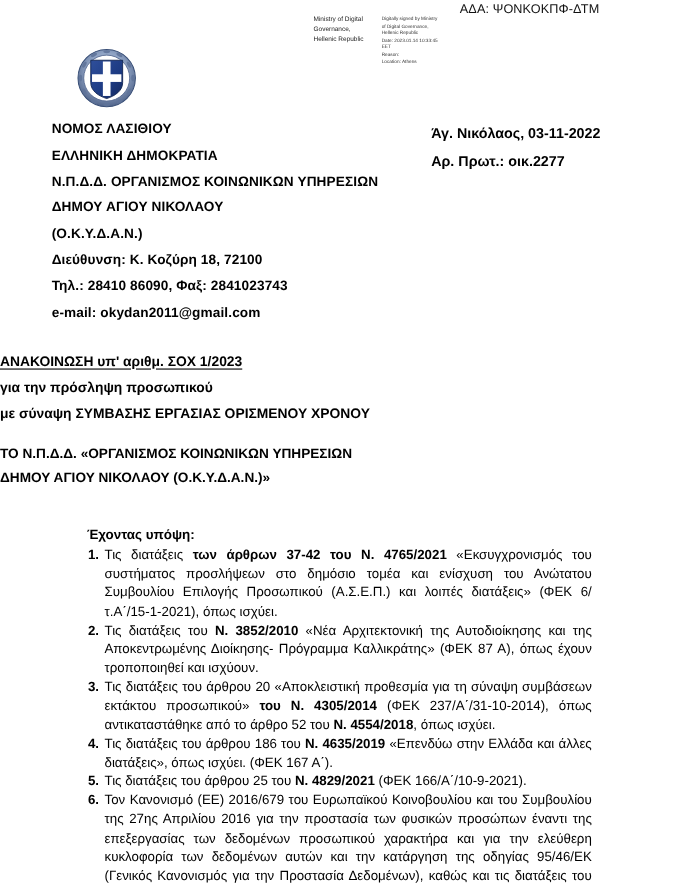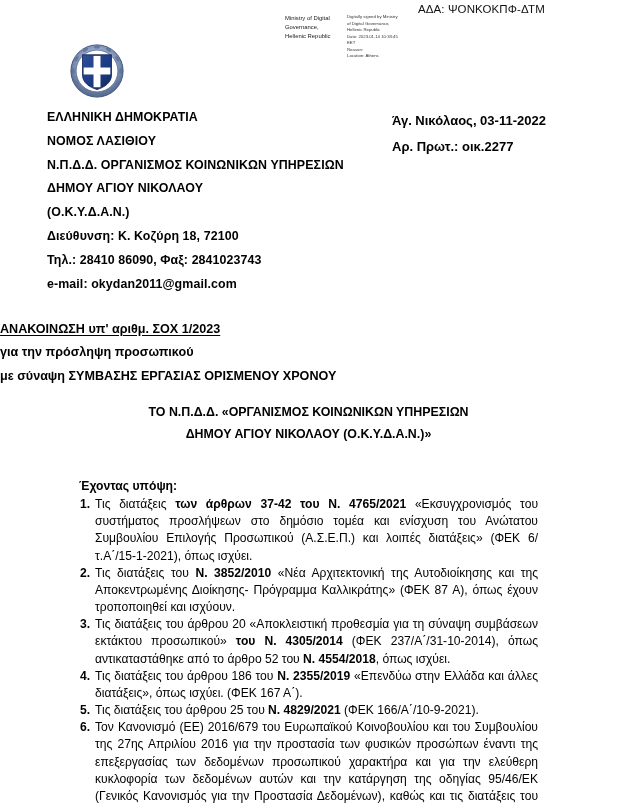--- a/index.html
+++ b/index.html
@@ -108,21 +108,20 @@
   .title-line-1 {
     text-decoration: underline;
     text-underline-offset: 2px;
   }
 
   .org-block {
     position: absolute;
     left: 0;
     top: 402px;
     width: 617px;
-    text-align: center;
     font-size: 12.4px;
     font-weight: bold;
     line-height: 1.75;
   }
 
   
   .considering-heading {
     position: absolute;
     left: 79px;
     top: 479px;
@@ -219,22 +218,22 @@
       <ellipse cx="30" cy="13.5" rx="5.2" ry="2.6" transform="rotate(-30 30 13.5)"></ellipse>
     </g>
 
     <path d="M25 22 H75 V57 C75 70 63 78 50 82 C37 78 25 70 25 57 Z" fill="url(#shieldGrad)" stroke="#0f2350" stroke-width="1.4"></path>
     <rect x="44" y="24" width="12" height="54" fill="#ffffff"></rect>
     <rect x="27" y="44" width="46" height="12" fill="#ffffff"></rect>
   </svg>
 </div>
 
 <div class="letterhead">
+  <div>ΝΟΜΟΣ ΛΑΣΙΘΙΟΥ</div>
   <div>ΕΛΛΗΝΙΚΗ ΔΗΜΟΚΡΑΤΙΑ</div>
-  <div>ΝΟΜΟΣ ΛΑΣΙΘΙΟΥ</div>
   <div>Ν.Π.Δ.Δ. ΟΡΓΑΝΙΣΜΟΣ ΚΟΙΝΩΝΙΚΩΝ ΥΠΗΡΕΣΙΩΝ</div>
   <div>ΔΗΜΟΥ ΑΓΙΟΥ ΝΙΚΟΛΑΟΥ</div>
   <div>(Ο.Κ.Υ.Δ.Α.Ν.)</div>
   <div>Διεύθυνση: Κ. Κοζύρη 18, 72100</div>
   <div>Τηλ.:  28410 86090, Φαξ: 2841023743</div>
   <div>e-mail: okydan2011@gmail.com</div>
 </div>
 
 <div class="doc-meta">
   <div>Άγ. Νικόλαος, 03-11-2022</div>
@@ -251,16 +250,16 @@
   <div>ΤΟ Ν.Π.Δ.Δ. «ΟΡΓΑΝΙΣΜΟΣ ΚΟΙΝΩΝΙΚΩΝ ΥΠΗΡΕΣΙΩΝ</div>
   <div>ΔΗΜΟΥ ΑΓΙΟΥ ΝΙΚΟΛΑΟΥ (Ο.Κ.Υ.Δ.Α.Ν.)»</div>
 </div>
 
 <div class="considering-heading">Έχοντας υπόψη:</div>
 
 <ol class="clause-list" id="clause-list">
     <li><span class="clause-num">1.</span><span><span>Τις διατάξεις  </span><b> των άρθρων 37-42 του Ν. 4765/2021 </b><span>«Εκσυγχρονισμός του συστήματος προσλήψεων στο δημόσιο τομέα και ενίσχυση του Ανώτατου Συμβουλίου Επιλογής Προσωπικού (Α.Σ.Ε.Π.) και λοιπές διατάξεις» (ΦΕΚ 6/τ.Α΄/15-1-2021), όπως ισχύει.</span></span></li>
     <li><span class="clause-num">2.</span><span><span>Τις διατάξεις του </span><b>Ν. 3852/2010 </b><span>«Νέα Αρχιτεκτονική της Αυτοδιοίκησης και της Αποκεντρωμένης Διοίκησης- Πρόγραμμα Καλλικράτης» (ΦΕΚ 87 Α), όπως έχουν τροποποιηθεί και ισχύουν.</span></span></li>
     <li><span class="clause-num">3.</span><span><span>Τις διατάξεις του άρθρου 20 «Αποκλειστική προθεσμία για τη σύναψη συμβάσεων εκτάκτου προσωπικού» </span><b>του Ν. 4305/2014 </b><span>(ΦΕΚ 237/Α΄/31-10-2014), όπως αντικαταστάθηκε από το άρθρο 52 του </span><b>Ν. 4554/2018</b><span>, όπως ισχύει.</span></span></li>
-    <li><span class="clause-num">4.</span><span><span>Τις διατάξεις του άρθρου 186 του </span><b>Ν. 2355/2019 </b><span>«Επενδύω στην Ελλάδα και άλλες διατάξεις», όπως ισχύει. (ΦΕΚ 167 Α΄).</span></span></li>
+    <li><span class="clause-num">4.</span><span><span>Τις διατάξεις του άρθρου 186 του </span><b>Ν. 4635/2019 </b><span>«Επενδύω στην Ελλάδα και άλλες διατάξεις», όπως ισχύει. (ΦΕΚ 167 Α΄).</span></span></li>
     <li><span class="clause-num">5.</span><span><span>Τις διατάξεις του άρθρου 25 του </span><b>Ν. 4829/2021 </b><span>(ΦΕΚ 166/Α΄/10-9-2021).</span></span></li>
     <li><span class="clause-num">6.</span><span><span>Τον Κανονισμό (ΕΕ) 2016/679 του Ευρωπαϊκού Κοινοβουλίου και του Συμβουλίου της 27ης Απριλίου 2016 για την προστασία των φυσικών προσώπων έναντι της επεξεργασίας των δεδομένων προσωπικού χαρακτήρα και για την ελεύθερη κυκλοφορία των δεδομένων αυτών και την κατάργηση της οδηγίας 95/46/ΕΚ (Γενικός Κανονισμός για την Προστασία Δεδομένων), καθώς και τις διατάξεις του νόμου του Ελληνικού Κοινοβουλίου 4624/2019 (ΦΕΚ 137/Α') «Αρχή Προστασίας Δεδομένων Προσωπικού Χαρακτήρα, μέτρα εφαρμογής του Κανονισμού (ΕΕ) 2016/679 του Ευρωπαϊκού Κοινοβουλίου και του Συμβουλίου της 27ης Απριλίου</span></span></li>
   </ol>
 
 </body></html>

